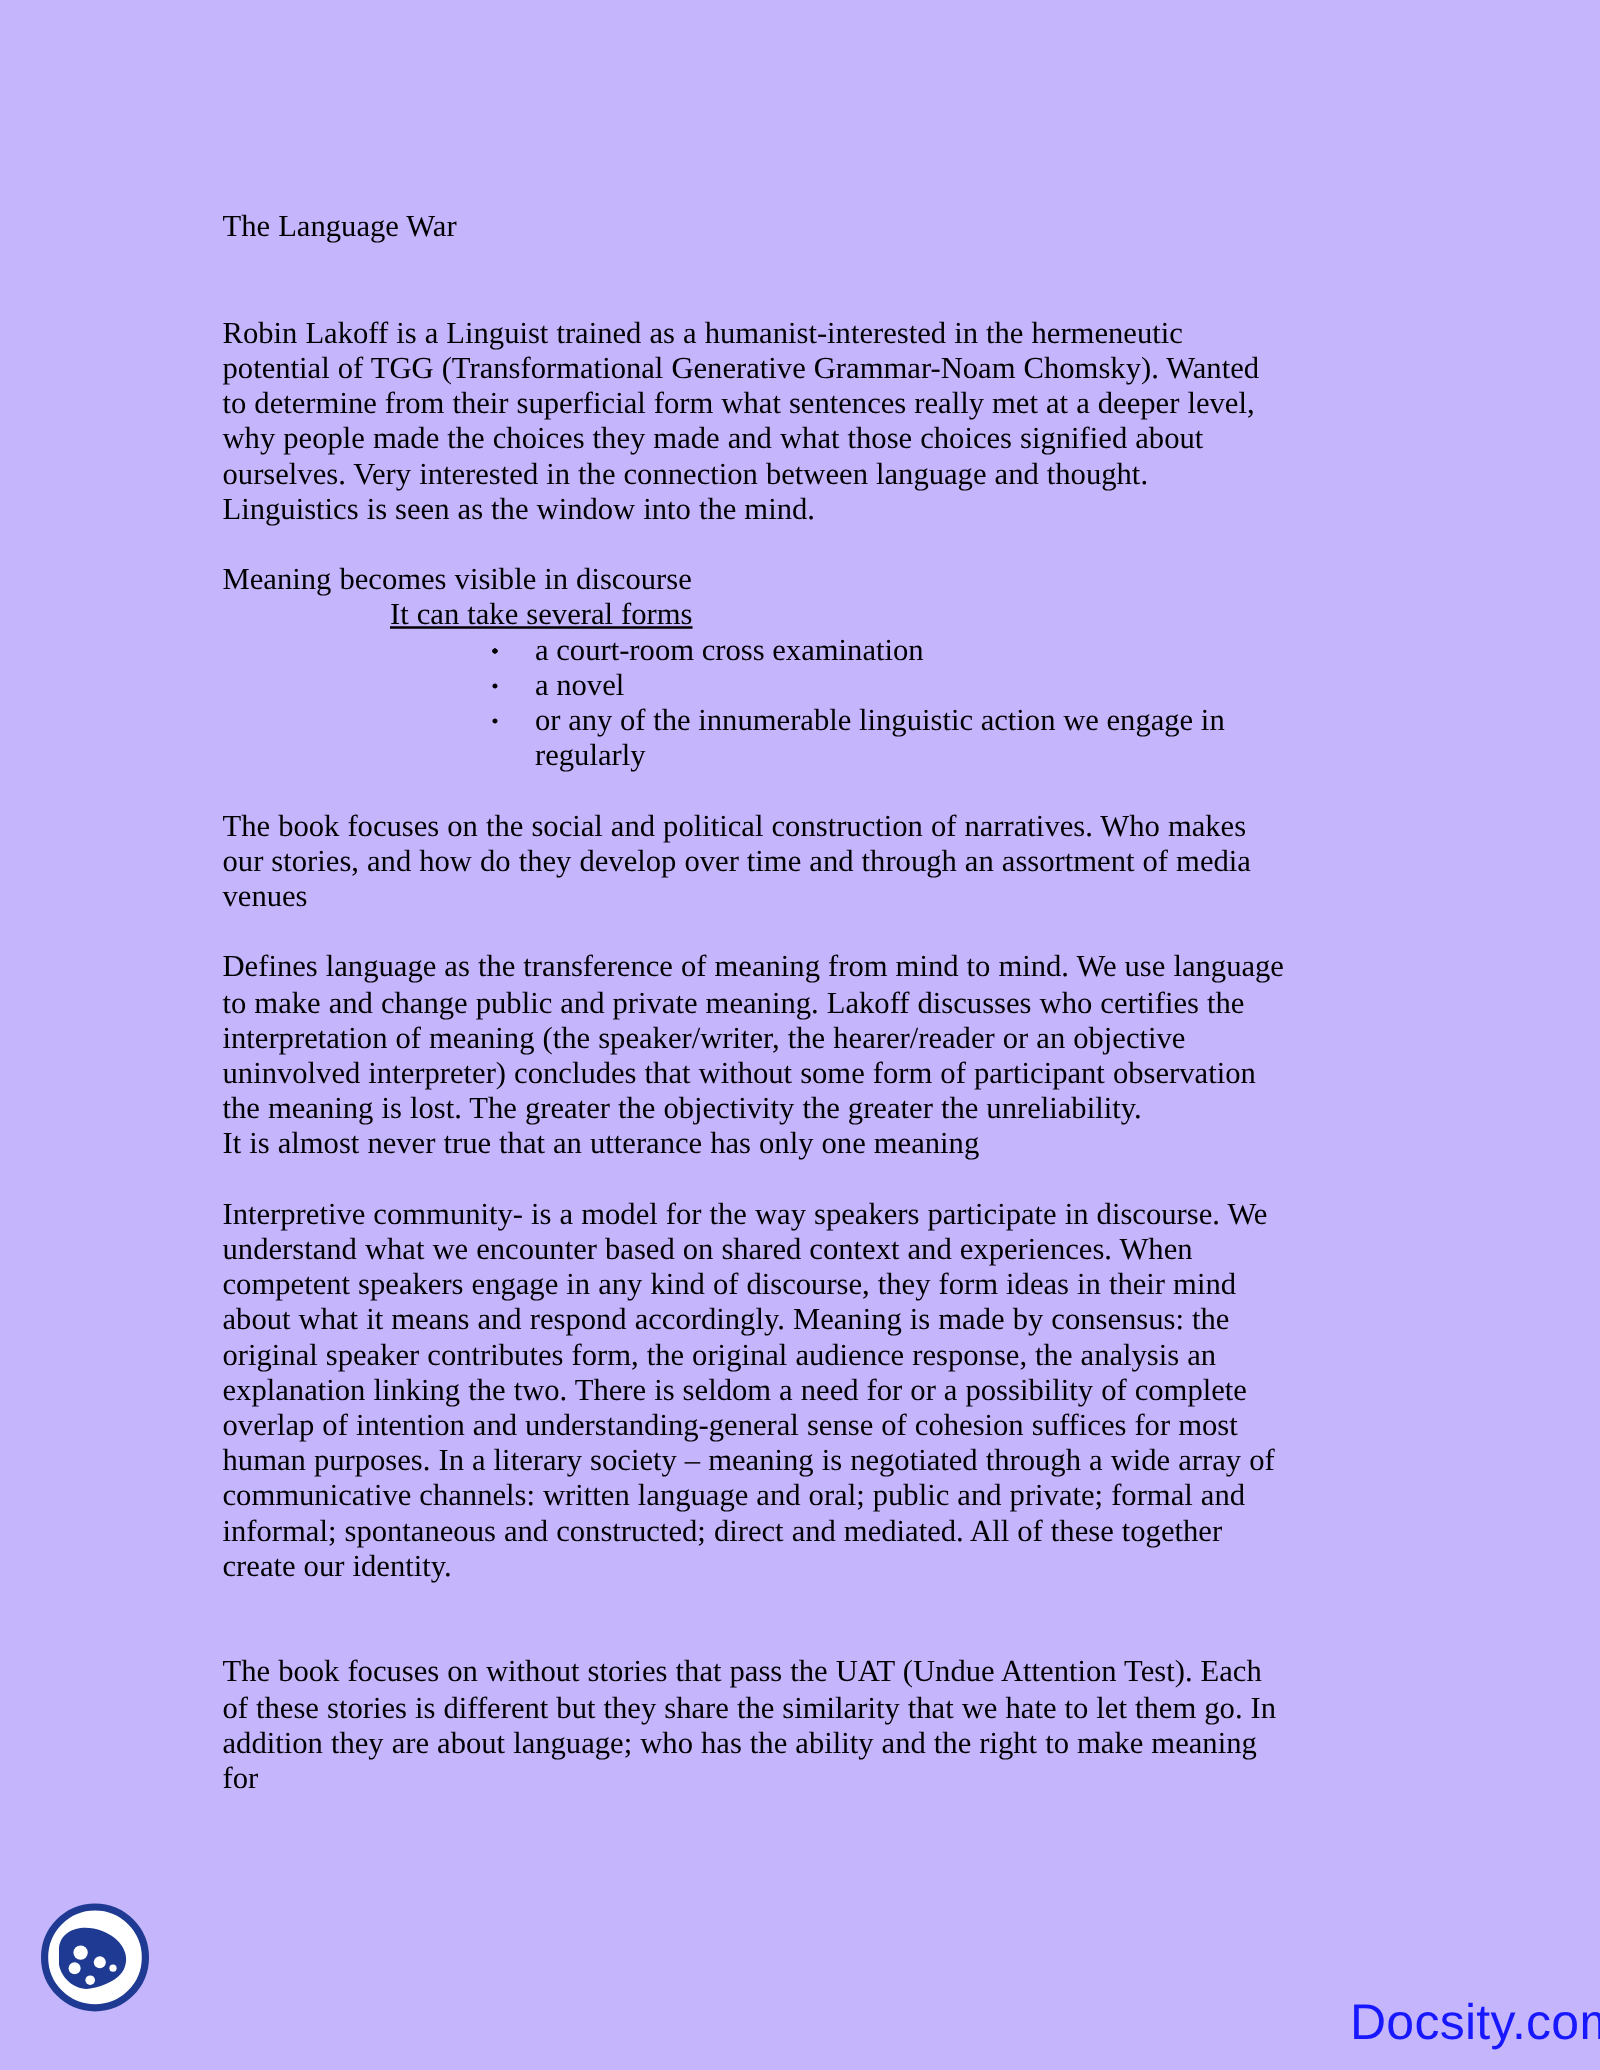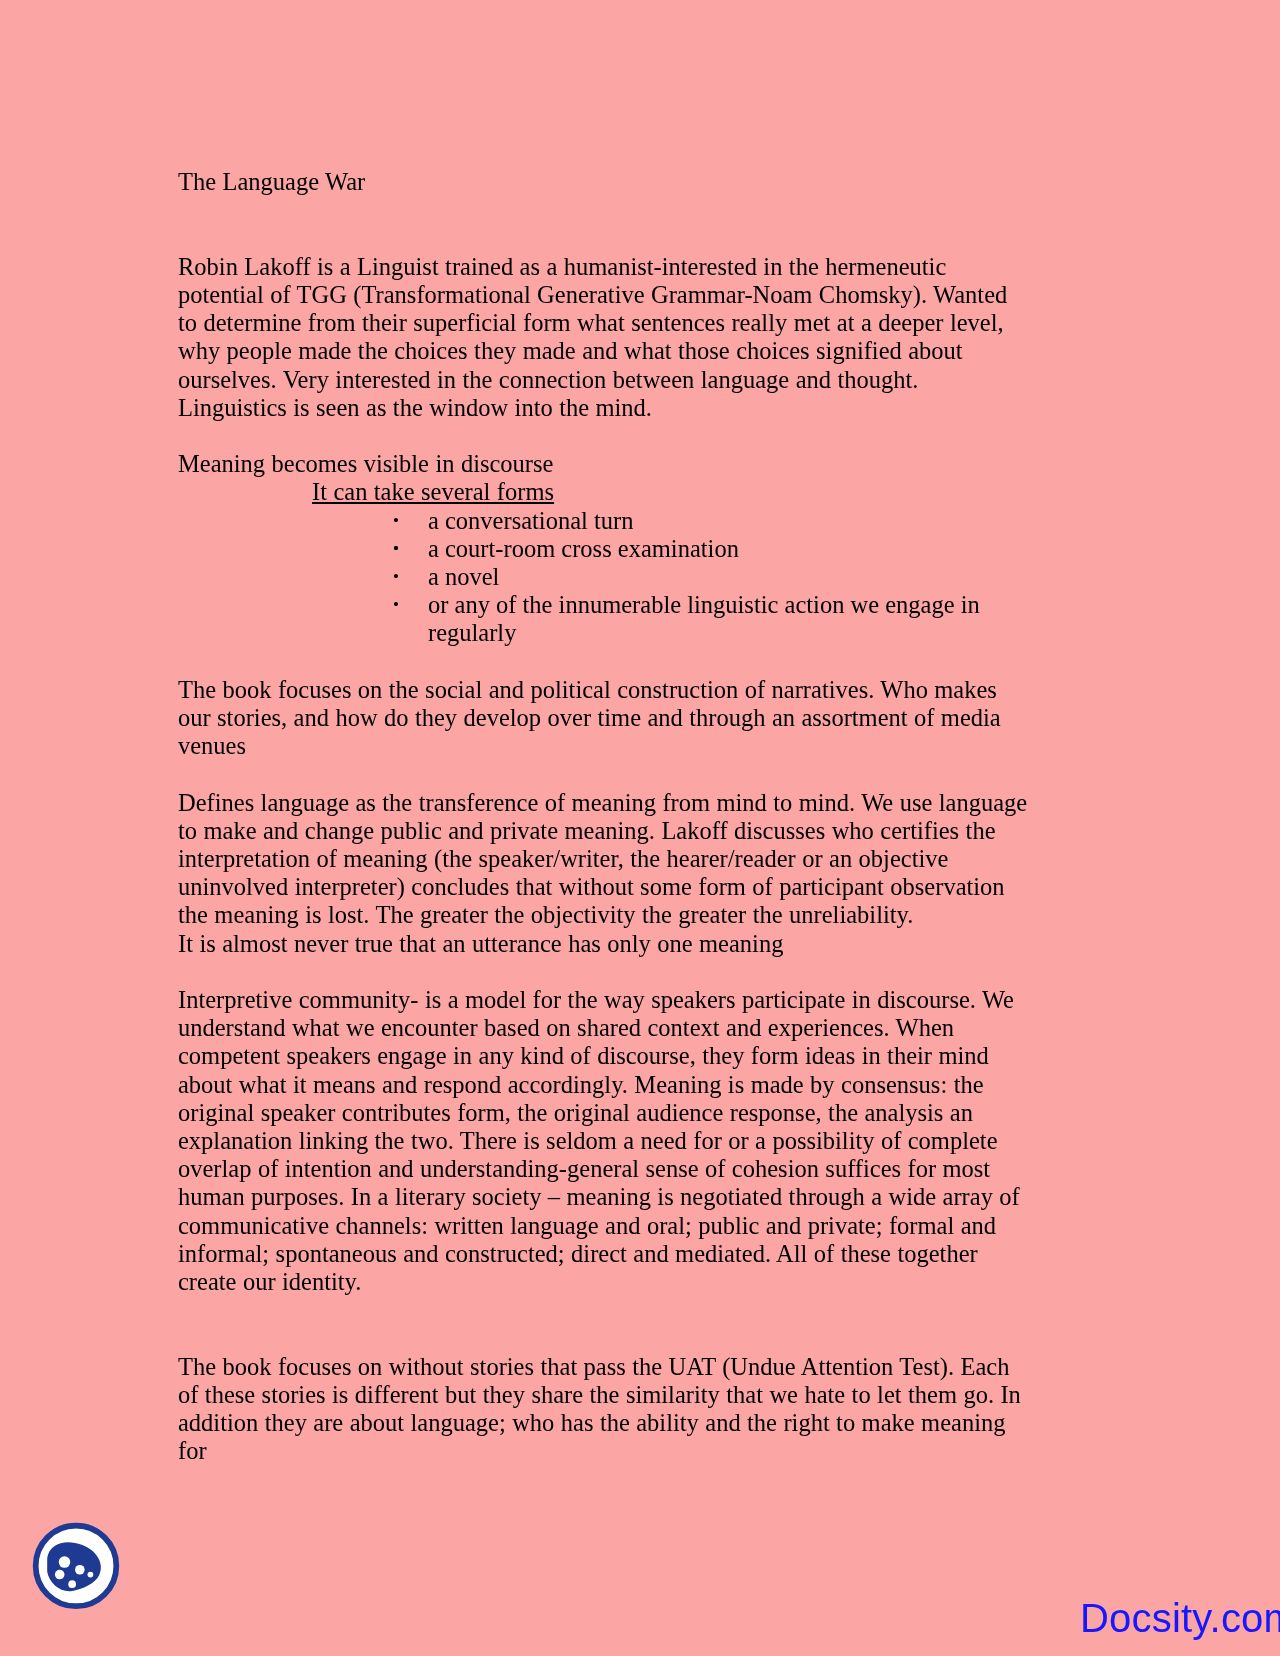--- a/index.html
+++ b/index.html
@@ -8,21 +8,21 @@
     background: #ffffff;
   }
   body {
     font-family: "Liberation Serif", "DejaVu Serif", serif;
     color: #000000;
   }
   .page {
     position: relative;
     width: 1280px;
     height: 1656px;
-    background: #fca5a5;
+    background: #c4b5fd;
     overflow: hidden;
   }
   .content {
     position: absolute;
     left: 178px;
     top: 140px;
     width: 852px;
   }
   .doc-line,
   .doc-para {
@@ -101,21 +101,20 @@
     <p class="doc-para"><span>Robin Lakoff is a Linguist trained as a humanist-interested in the hermeneutic potential of TGG (Transformational Generative Grammar-Noam Chomsky).  Wanted to determine from their superficial form what sentences really met at a deeper level, why people made the choices they made and what those choices signified about ourselves.   Very interested in the connection between language and thought.  Linguistics is seen as the </span><b>window into the mind.</b></p>
 
     <div class="spacer-line"></div>
 
     <div class="doc-line">Meaning becomes visible in discourse</div>
     <div class="doc-line indent-2">It can take several forms</div>
 
     <ul class="bullet-list">
       <li class="bullet-item">
         <span class="bullet-dot">•</span>
-        <span class="bullet-text">a conversational turn</span>
       </li>
       <li class="bullet-item">
         <span class="bullet-dot">•</span>
       </li>
       <li class="bullet-item">
         <span class="bullet-dot">•</span>
         <span class="bullet-text">a court-room cross examination</span>
       </li>
       <li class="bullet-item">
         <span class="bullet-dot">•</span>

